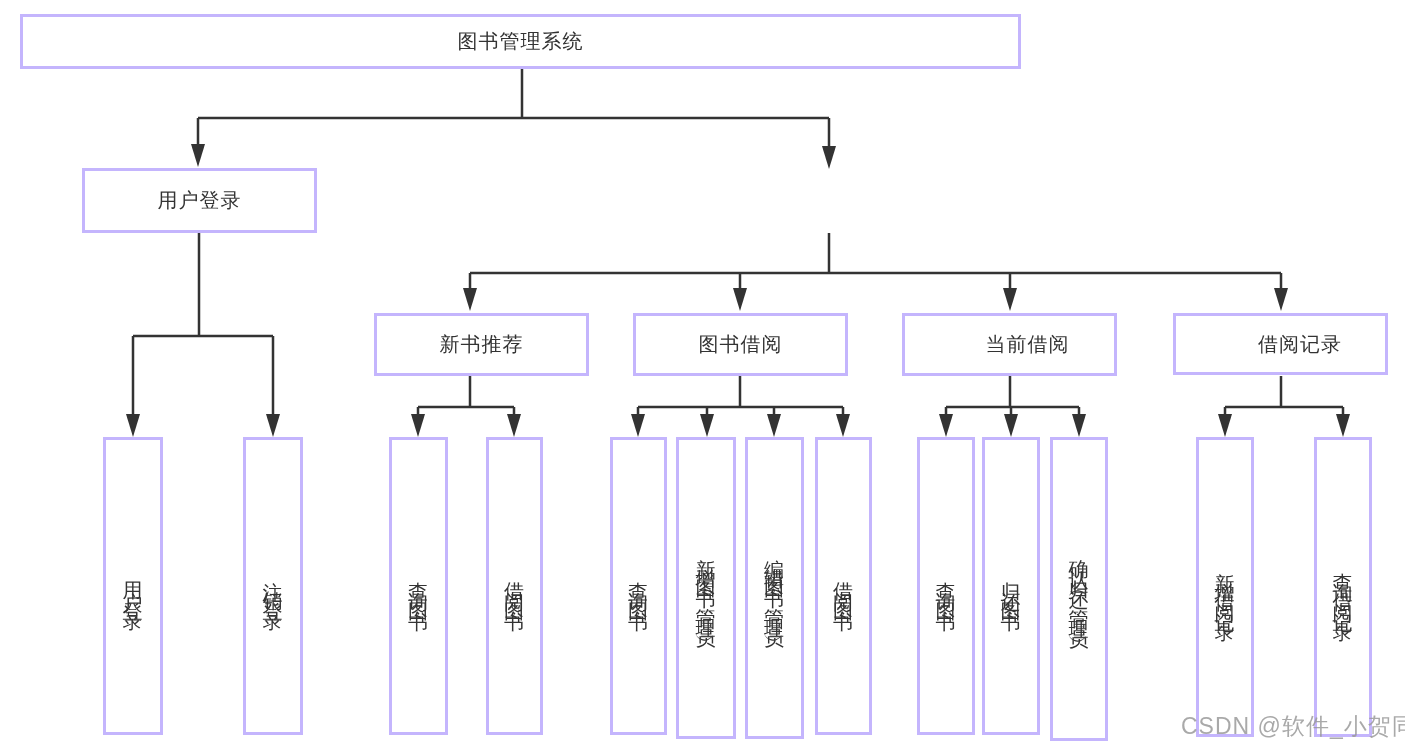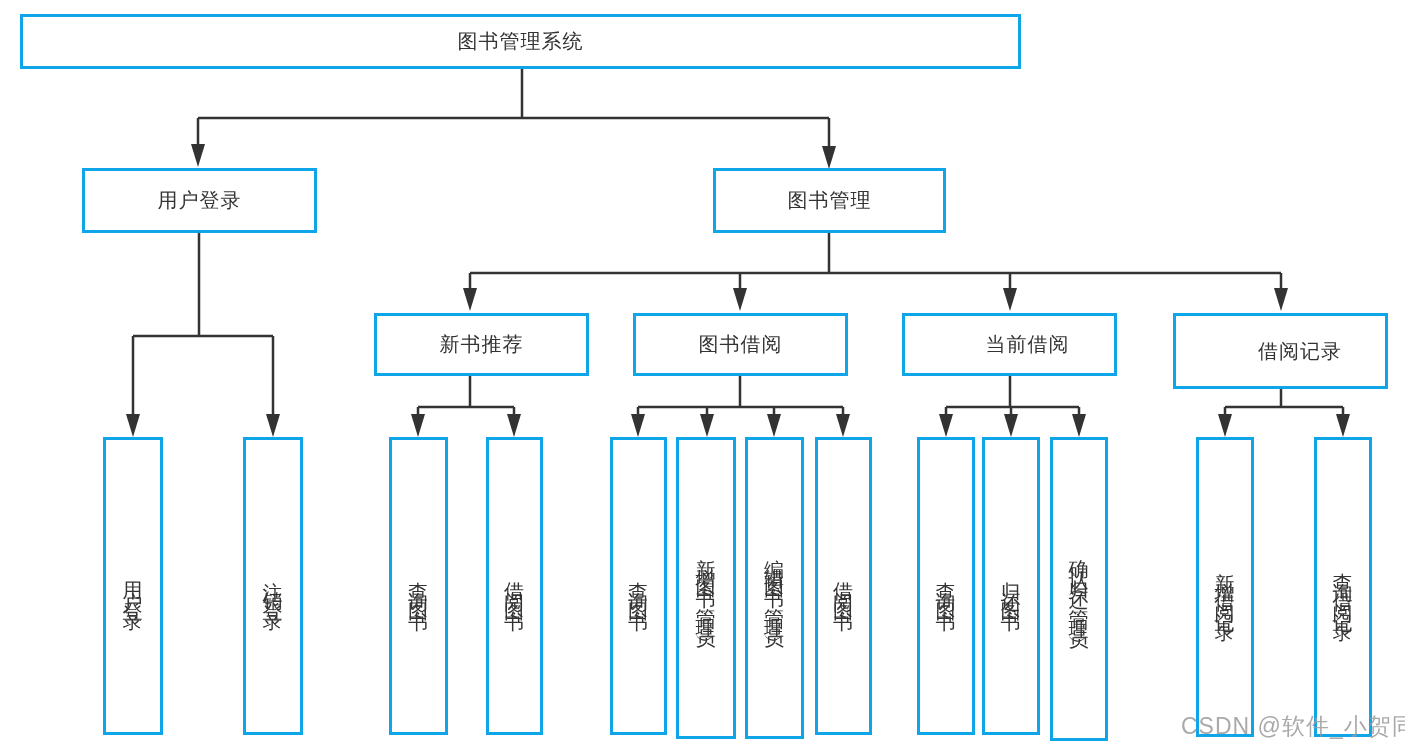--- a/index.html
+++ b/index.html
@@ -13,21 +13,21 @@
   }
   #connectors {
     position: absolute;
     left: 0; top: 0;
     width: 1405px; height: 747px;
   }
   .box {
     position: absolute;
     box-sizing: border-box;
     background: #ffffff;
-    border: 3px solid #0ea5e9;
+    border: 3px solid #c4b5fd;
     color: #333333;
     display: flex;
     align-items: center;
     justify-content: center;
     z-index: 2;
   }
   .h-box {
     font-size: 20px;
     letter-spacing: 1px;
     white-space: nowrap;
@@ -98,26 +98,25 @@
     <g>
       <path d="M1281,376 L1281,407 M1225,407 L1343,407 M1225,407 L1225,416 M1343,407 L1343,416"></path>
       <polygon points="1225,437 1218,414 1232,414"></polygon>
       <polygon points="1343,437 1336,414 1350,414"></polygon>
     </g>
   </svg>
 
   <div class="box h-box" style="left:20px; top:14px; width:1001px; height:55px;">图书管理系统</div>
 
   <div class="box h-box" style="left:82px; top:168px; width:235px; height:65px;">用户登录</div>
-  <div class="box h-box" style="left:713px; top:168px; width:233px; height:65px;">图书管理</div>
 
   <div class="box h-box" style="left:363px; top:313px; width:215px; height:63px;margin-left:11px;">新书推荐</div>
   <div class="box h-box" style="left:633px; top:313px; width:215px; height:63px;">图书借阅</div>
   <div class="box h-box" style="left:902px; top:313px; width:215px; height:63px;padding-left:36px;">当前借阅</div>
-  <div class="box h-box" style="left:1173px; top:313px; width:215px; height:76px;padding-left:39px;">借阅记录</div>
+  <div class="box h-box" style="left:1173px; top:313px; width:215px; height:62px;padding-left:39px;">借阅记录</div>
 
   <div class="box v-box" style="left:103px; top:437px; width:60px; height:298px;">用户登录</div>
   <div class="box v-box" style="left:243px; top:437px; width:60px; height:298px;">注销登录</div>
 
   <div class="box v-box" style="left:389px; top:437px; width:59px; height:298px;">查询图书</div>
   <div class="box v-box" style="left:486px; top:437px; width:57px; height:298px;">借阅图书</div>
 
   <div class="box v-box" style="left:610px; top:437px; width:57px; height:298px;">查询图书</div>
   <div class="box v-box" style="left:676px; top:437px; width:60px; height:302px;">新增图书（管理员）</div>
   <div class="box v-box" style="left:745px; top:437px; width:59px; height:302px;">编辑图书（管理员）</div>

